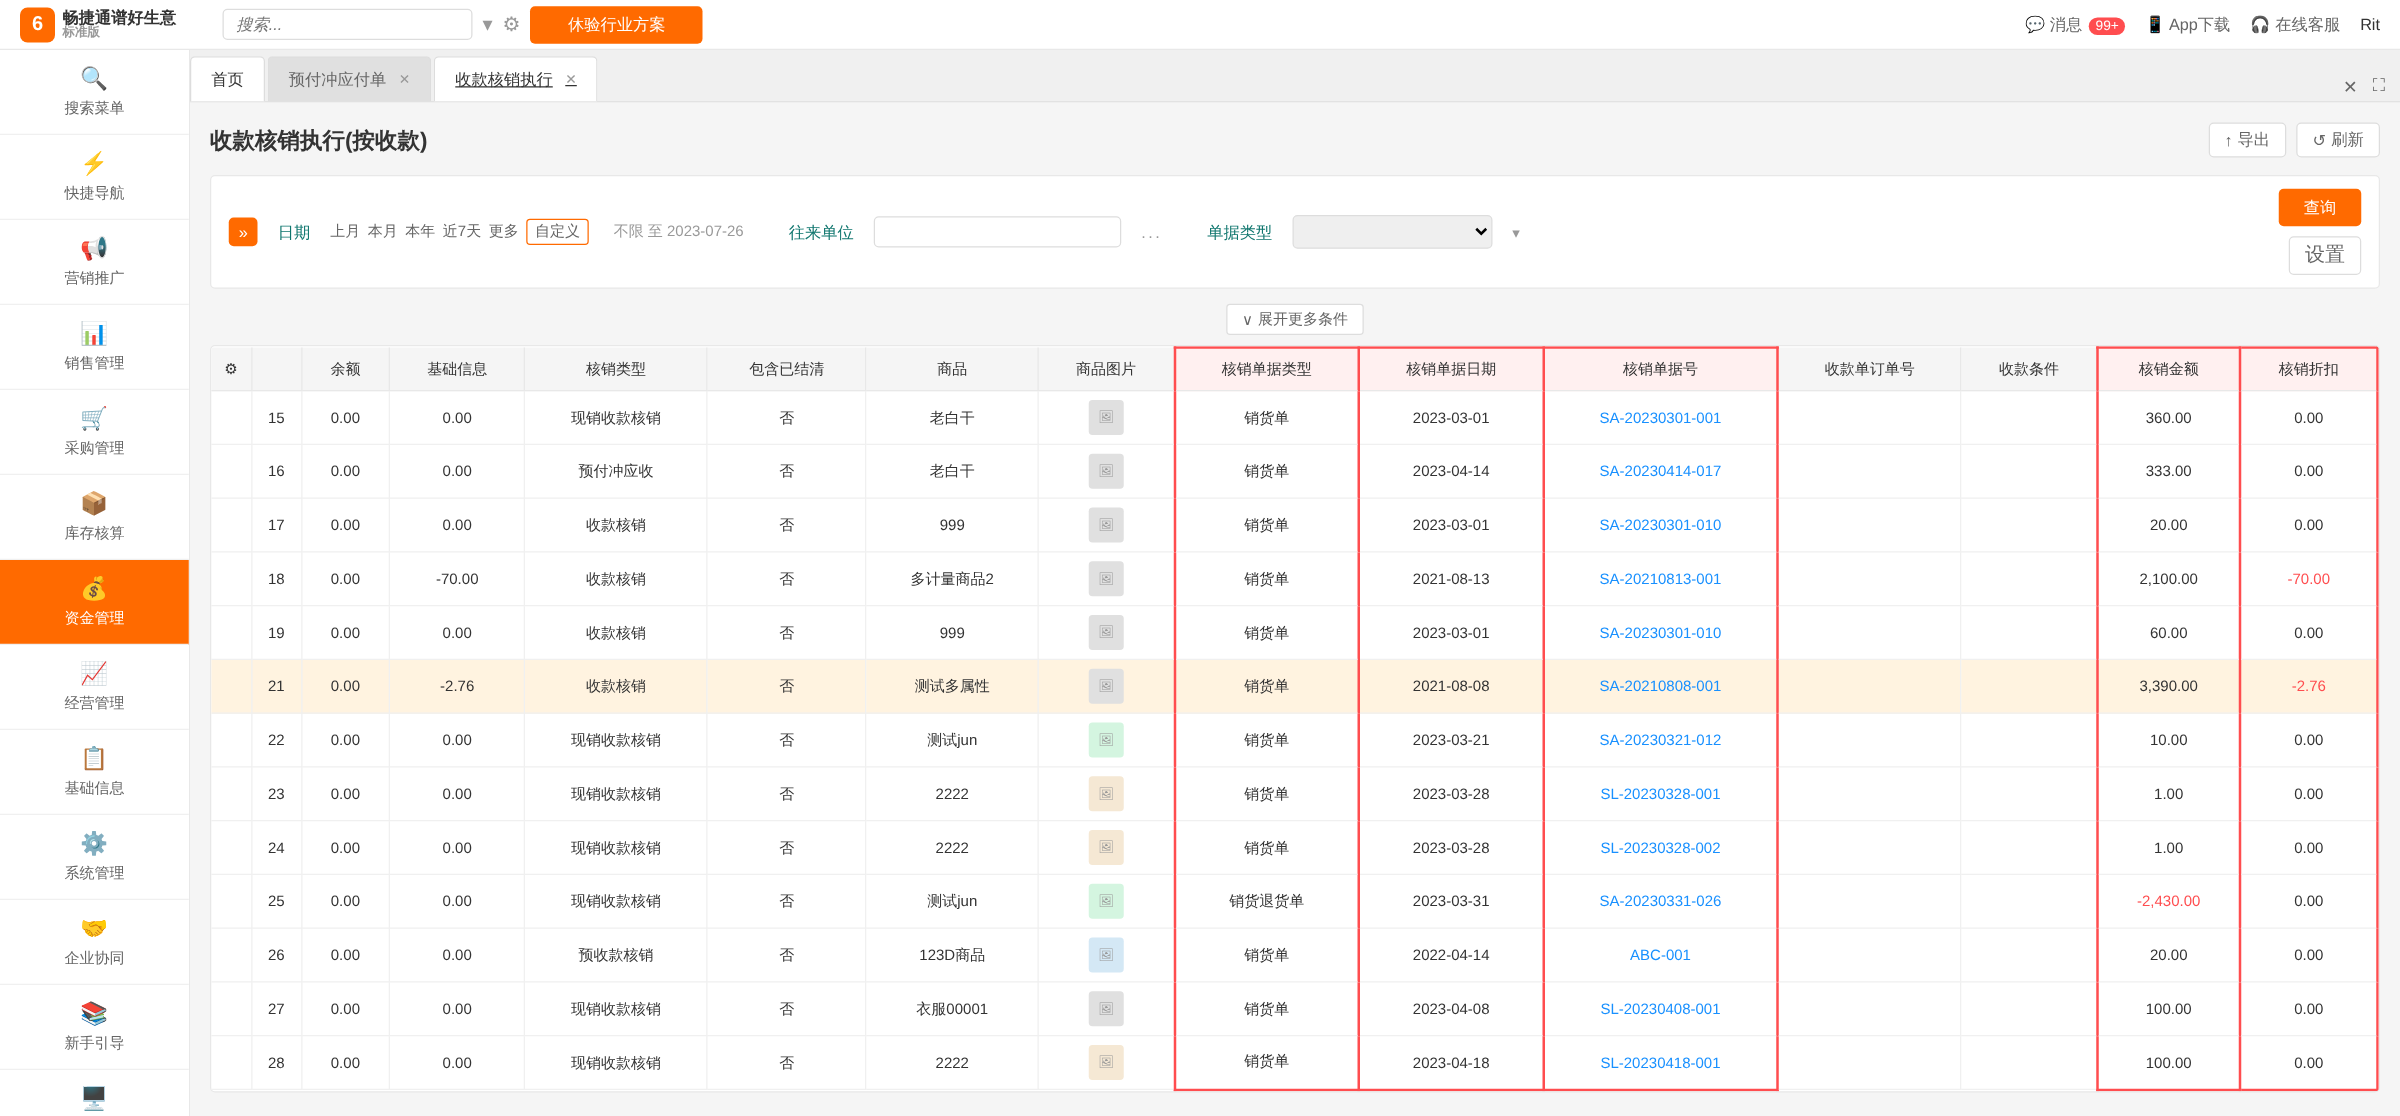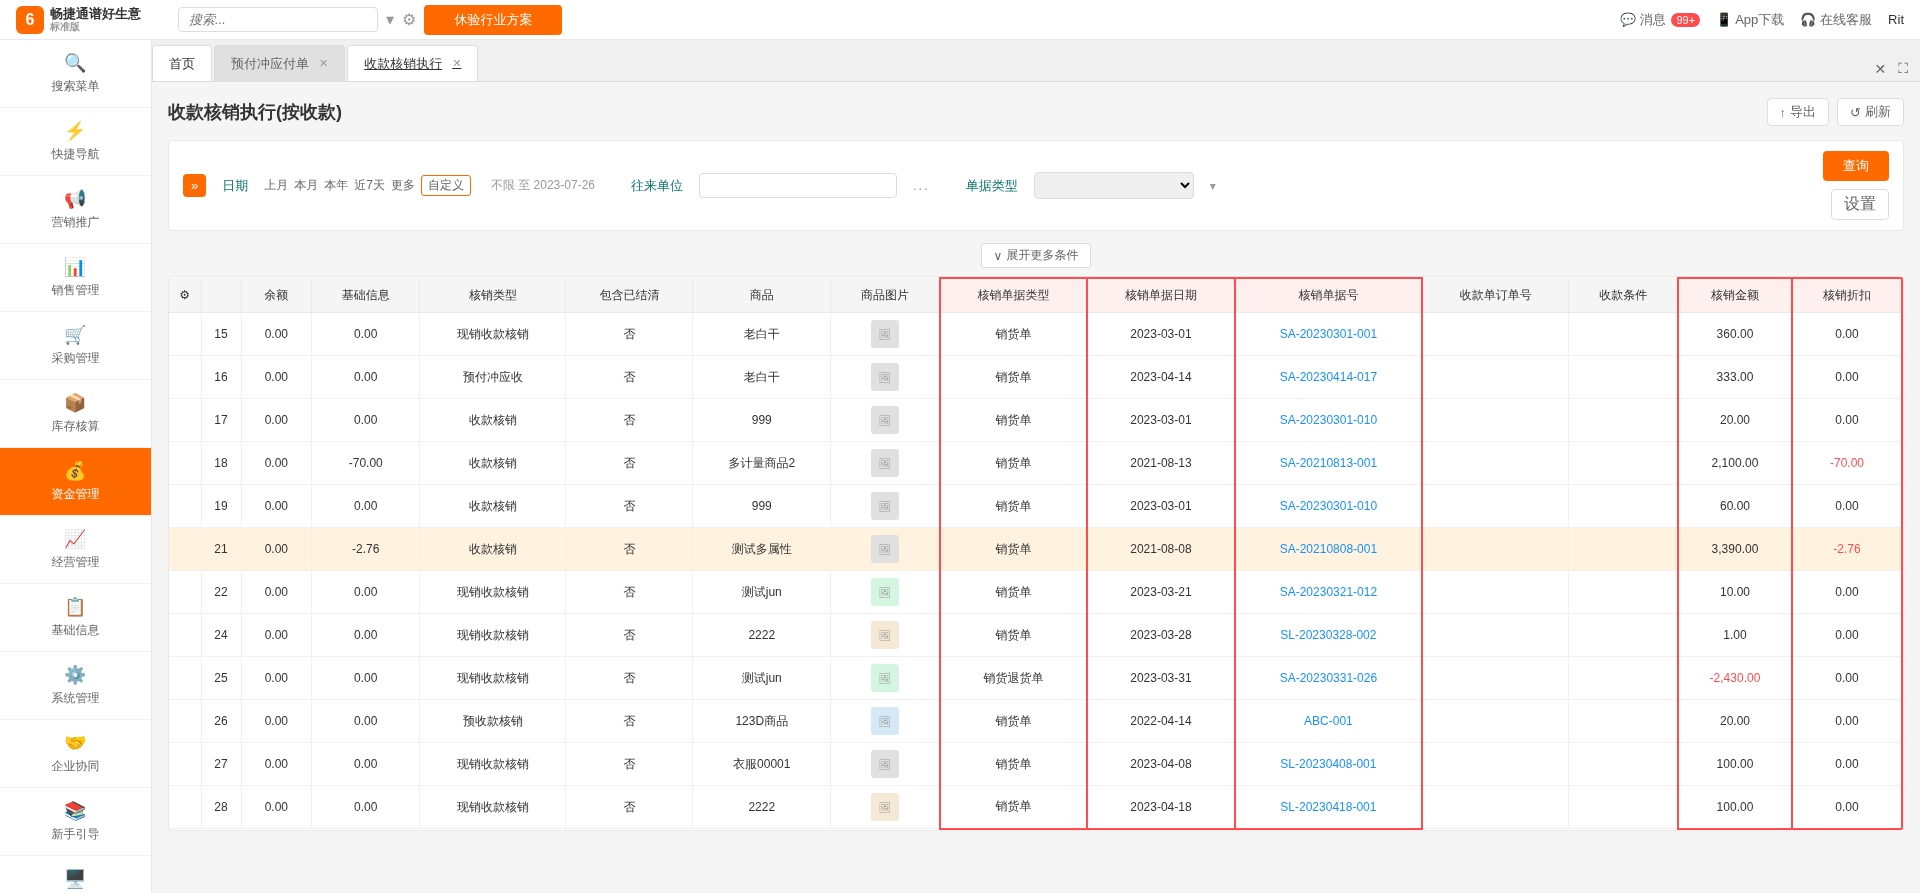--- a/index.html
+++ b/index.html
@@ -380,20 +380,37 @@
       <td style="border-left:2px solid #ff4d4f;border-right:2px solid #ff4d4f;">销货单</td>
       <td style="border-left:2px solid #ff4d4f;border-right:2px solid #ff4d4f;">2023-03-21</td>
       <td style="border-left:2px solid #ff4d4f;border-right:2px solid #ff4d4f;"><a class="link-cell">SA-20230321-012</a></td>
       <td></td>
       <td></td>
       <td style="border-left:2px solid #ff4d4f;border-right:2px solid #ff4d4f;">10.00</td>
       <td style="border-left:2px solid #ff4d4f;border-right:2px solid #ff4d4f;">0.00</td>
     </tr>
                 <tr>
       <td></td>
+      <td>23</td>
+      <td>0.00</td>
+      <td>0.00</td>
+      <td>现销收款核销</td>
+      <td>否</td>
+      <td>2222</td>
+      <td><span class="img-placeholder brown">🖼</span></td>
+      <td style="border-left:2px solid #ff4d4f;border-right:2px solid #ff4d4f;">销货单</td>
+      <td style="border-left:2px solid #ff4d4f;border-right:2px solid #ff4d4f;">2023-03-28</td>
+      <td style="border-left:2px solid #ff4d4f;border-right:2px solid #ff4d4f;"><a class="link-cell">SL-20230328-001</a></td>
+      <td></td>
+      <td></td>
+      <td style="border-left:2px solid #ff4d4f;border-right:2px solid #ff4d4f;">1.00</td>
+      <td style="border-left:2px solid #ff4d4f;border-right:2px solid #ff4d4f;">0.00</td>
+    </tr>
+                <tr>
+      <td></td>
       <td>24</td>
       <td>0.00</td>
       <td>0.00</td>
       <td>现销收款核销</td>
       <td>否</td>
       <td>2222</td>
       <td><span class="img-placeholder brown">🖼</span></td>
       <td style="border-left:2px solid #ff4d4f;border-right:2px solid #ff4d4f;">销货单</td>
       <td style="border-left:2px solid #ff4d4f;border-right:2px solid #ff4d4f;">2023-03-28</td>
       <td style="border-left:2px solid #ff4d4f;border-right:2px solid #ff4d4f;"><a class="link-cell">SL-20230328-002</a></td>

